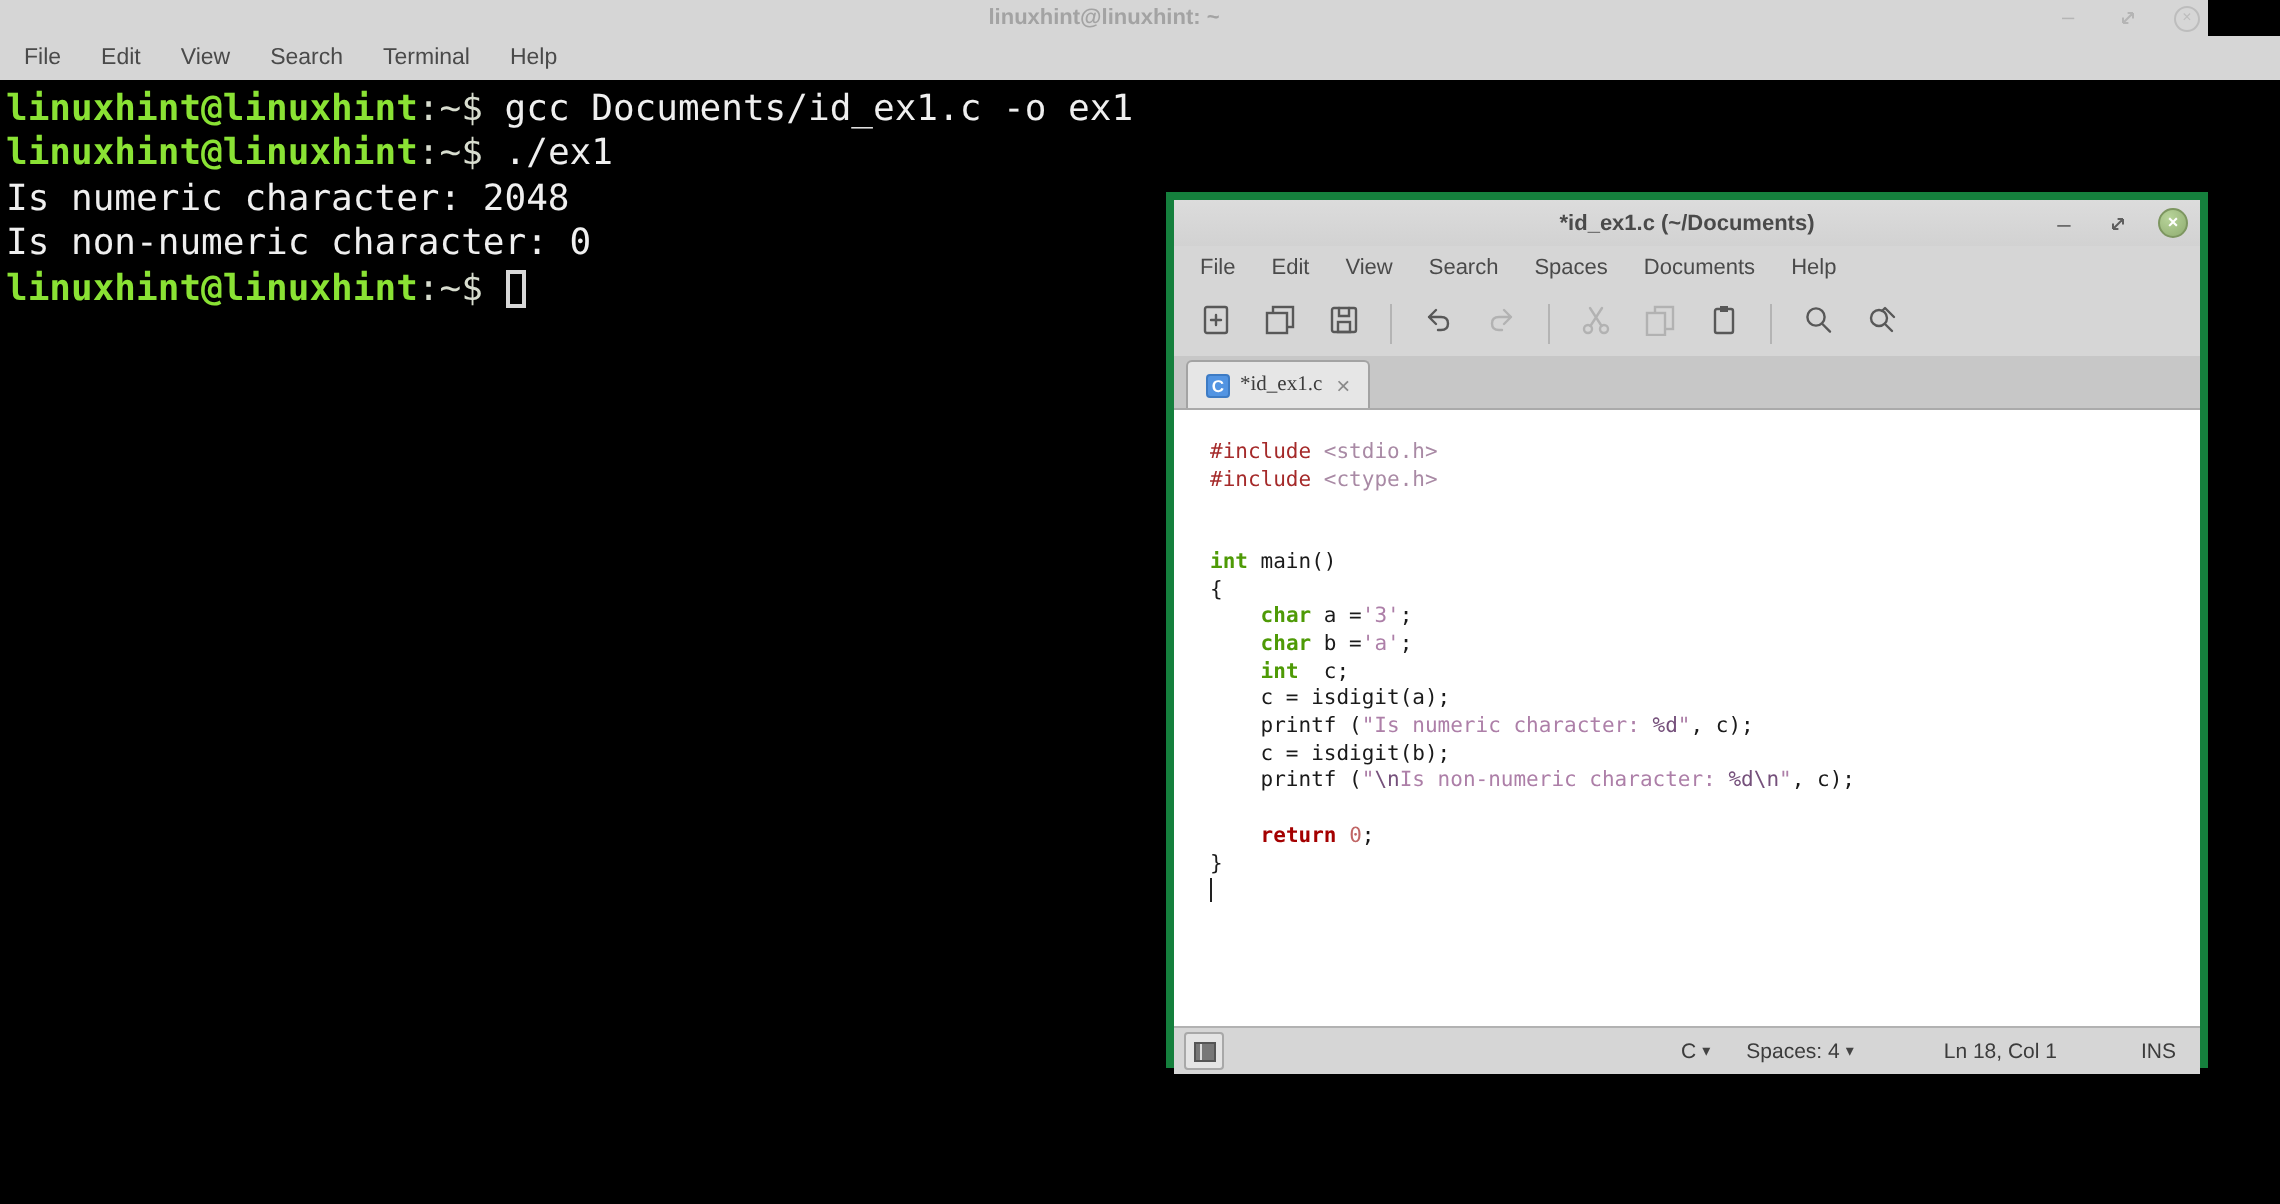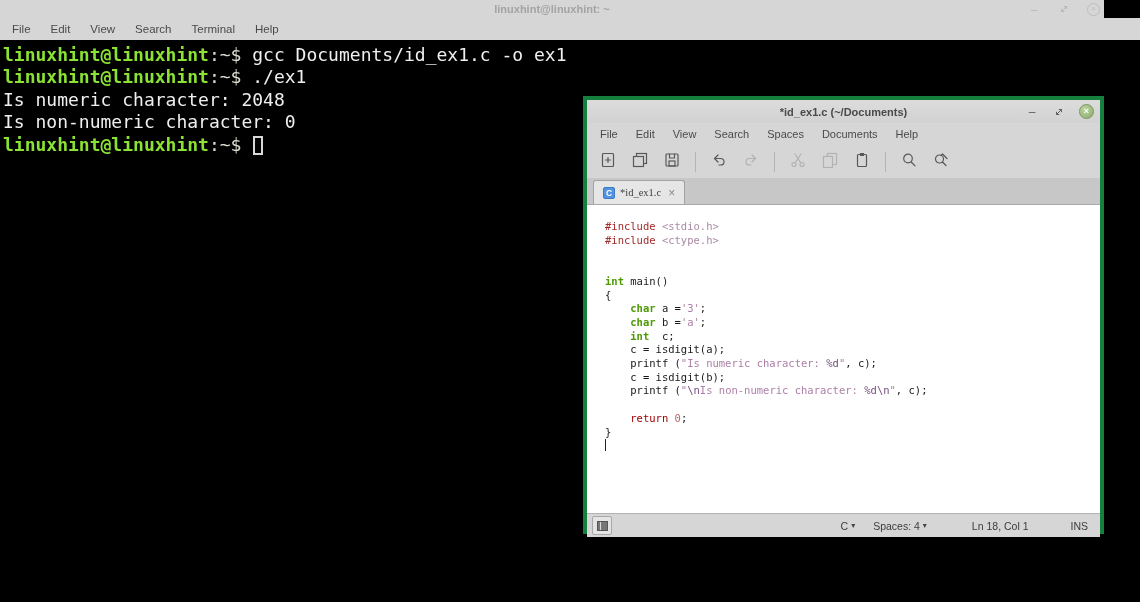--- a/index.html
+++ b/index.html
@@ -80,21 +80,21 @@
   .ed-textarea {
     height:308px; background:#ffffff; overflow:hidden;
     padding:15px 0 0 18px;
     font-family:"DejaVu Sans Mono","Liberation Mono",monospace;
     font-size:10.5px; line-height:13.7px; white-space:pre;
   }
   .code-line { min-height:13.7px; }
   .tok-pp    { color:#a52a2a; }
   .tok-inc   { color:#a98aa5; }
   .tok-type  { color:#4e9a06; font-weight:bold; }
-  .tok-kw    { color:#a40000; font-weight:normal; }
+  .tok-kw    { color:#a40000; font-weight:bold; }
   .tok-str   { color:#ad7fa8; }
   .tok-esc   { color:#75507b; }
   .tok-num   { color:#c06565; }
   .tok-plain { color:#1a1a1a; }
   .caret { display:inline-block; width:1px; height:12px; background:#222; vertical-align:-2px; }
 
   .ed-statusbar {
     height:24px; background:#d6d6d6; border-top:1px solid #b2b2b2;
     display:flex; align-items:center; padding:0 12px 0 5px; font-size:10.5px; color:#3c3c3c;
   }

